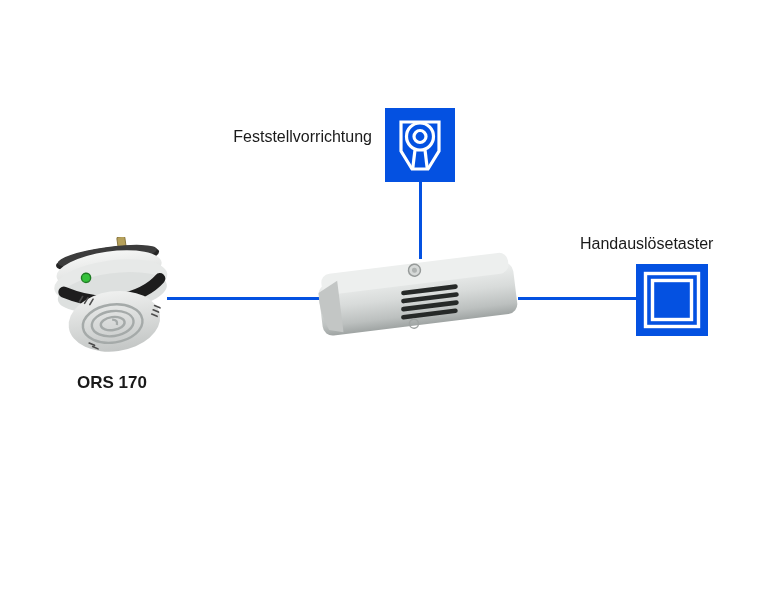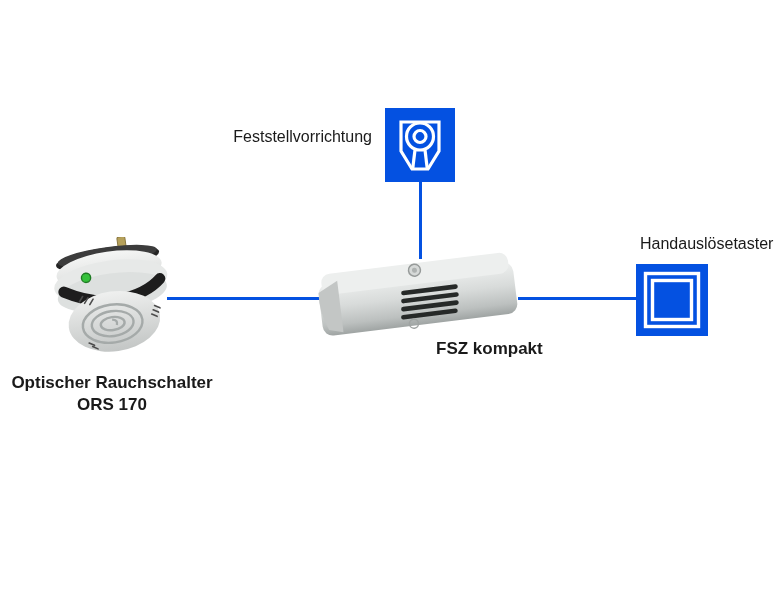--- a/index.html
+++ b/index.html
@@ -37,21 +37,21 @@
       <g fill="none" stroke="#ffffff" stroke-width="3.2" stroke-linejoin="miter">
         <path d="M16,14 H54 V43 L43,61 H27 L16,43 Z"></path>
         <path d="M30,42 L27.8,60"></path>
         <path d="M40,42 L42.2,60"></path>
         <circle cx="35" cy="28.5" r="13.5"></circle>
         <circle cx="35" cy="28.5" r="6"></circle>
       </g>
     </svg>
   </div>
 
-  <div class="lbl regular" style="left:640px;top:233px;">
+  <div class="lbl regular" style="left:580px;top:233px;">
     <span>Handauslösetaster</span>
   </div>
 
   <div class="icon-box" style="left:636px;top:264px;width:72px;height:72px;">
     <svg viewBox="0 0 72 72">
       <g fill="none" stroke="#ffffff" stroke-width="3.4">
         <rect x="9.5" y="9.5" width="53" height="53"></rect>
         <rect x="16.5" y="16.5" width="39" height="39"></rect>
       </g>
     </svg>
@@ -87,21 +87,20 @@
       <g stroke="#4c4c4c" stroke-width="1.6" stroke-linecap="round">
         <path d="M34,60 l4,-5 M39,62 l4,-5 M44,64 l4,-5"></path>
         <path d="M108,74 l5,3 M106,78 l5,3 M104,82 l5,3"></path>
         <path d="M38,102 l5,3 M41,106 l5,3"></path>
       </g>
       <circle cx="44" cy="37" r="4.6" fill="#35c13b" stroke="#1d7a22" stroke-width="1.4"></circle>
     </g>
   </svg>
 
   <div class="lbl bold align-center" style="left:8px;top:372px;width:208px;">
-    <div>Optischer Rauchschalter</div>
     <div>ORS 170</div>
   </div>
 
   <svg class="photo" style="left:312px;top:237px;" width="212" height="120" viewBox="0 0 212 120">
     <defs>
       <linearGradient id="fszBody" x1="0" y1="0" x2="0" y2="1">
         <stop offset="0" stop-color="#eef0ef"></stop>
           <stop offset="0.45" stop-color="#d8dbda"></stop>
         <stop offset="0.8" stop-color="#bcc0bf"></stop>
           <stop offset="1" stop-color="#9fa4a3"></stop>
@@ -116,17 +115,14 @@
       <g fill="#262928">
         <rect x="90" y="52" width="57" height="4.6" rx="2.3"></rect>
         <rect x="89" y="60" width="58" height="4.6" rx="2.3"></rect>
         <rect x="88" y="68" width="58" height="4.6" rx="2.3"></rect>
         <rect x="87" y="76" width="57" height="4.6" rx="2.3"></rect>
       </g>
       <circle cx="99" cy="86" r="4.5" fill="none" stroke="#9fa3a2" stroke-width="1.5"></circle>
     </g>
   </svg>
 
-  <div class="lbl bold" style="left:436px;top:338px;">
-    <span>FSZ kompakt</span>
-  </div>
 
 </div>
 
 </body></html>

